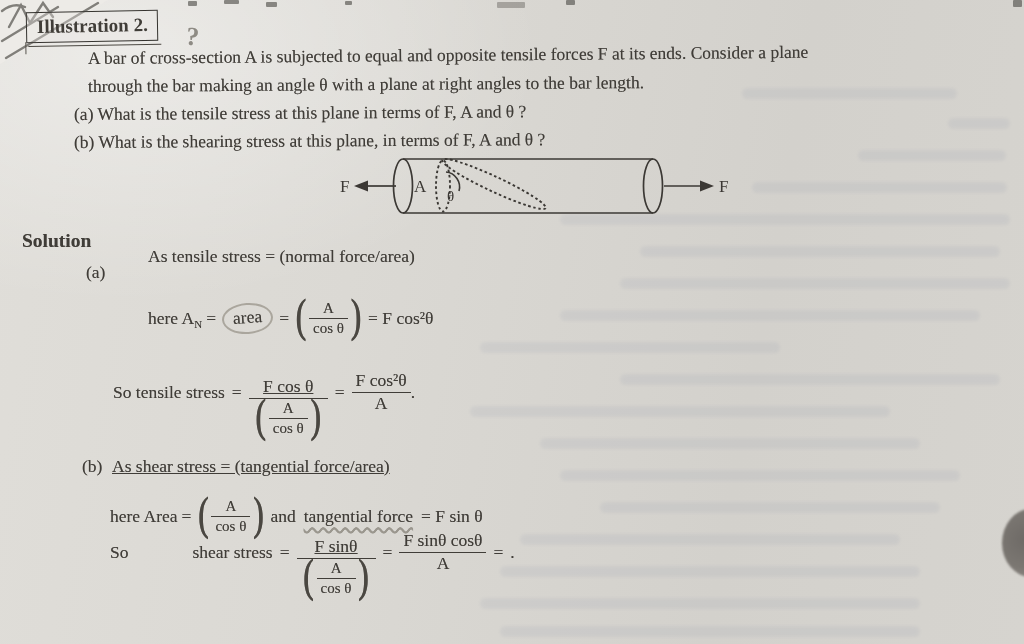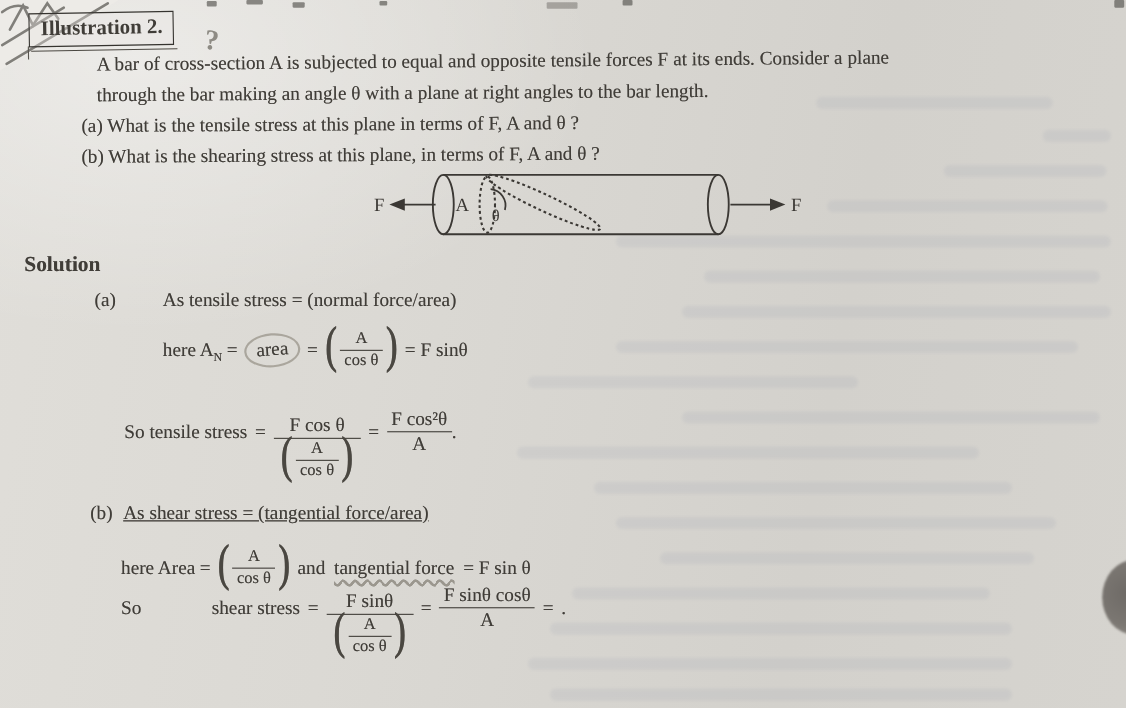--- a/index.html
+++ b/index.html
@@ -21,21 +21,21 @@
      text-shadow:0 0 .4px rgba(40,38,34,.45);}
   .sz{font-size:17.5px;}
   .row{position:absolute;display:flex;align-items:center;white-space:nowrap;
        text-shadow:0 0 .4px rgba(40,38,34,.45);}
   .frac{display:inline-flex;flex-direction:column;align-items:center;text-align:center;line-height:1.12;}
   .frac .bar{align-self:stretch;height:0;border-top:1.6px solid var(--ink);margin:1px 0;}
   .frac .num,.frac .den{padding:0 4px;}
   .pfrac{display:inline-flex;align-items:center;}
   .paren{display:inline-block;font-family:"DejaVu Serif",serif;font-weight:400;
          font-size:36px;line-height:.9;transform:scaleY(1.3);color:#4a4741;padding:0 1px;}
-  .shift{transform:translateY(15px);}
+  .shift{transform:translateY(15px);text-decoration:underline;}
   .inner{font-size:15px;}
   .gap{margin:0 7px;}
   .sgap{margin:0 4px;}
   sub.sN{font-size:11px;vertical-align:-4px;line-height:0;}
   .circled{display:inline-block;border:2px solid #aaa69d;border-radius:50%;
            padding:2px 9px 4px 9px;transform:rotate(-4deg);margin:0 2px;}
   .wavy{text-decoration:underline;text-decoration-style:wavy;
         text-decoration-color:#9b978e;text-decoration-thickness:1.5px;text-underline-offset:5px;}
   .titlebox{position:absolute;left:26px;top:11px;transform:rotate(-1deg);
             border:1.8px solid #35332f;padding:3px 9px 4px 10px;
@@ -130,37 +130,37 @@
     <text x="10" y="42">F</text>
     <text x="84" y="42">A</text>
     <text x="117" y="51" font-size="15">θ</text>
     <text x="389" y="42">F</text>
   </g>
 </svg>
 
 <div class="t" style="left:22px;top:230px;font-weight:700;font-size:19.5px;">Solution</div>
 
 <div class="t sz" style="left:86px;top:262px;">(a)</div>
-<div class="t sz" style="left:148px;top:262px;">As tensile stress = (normal force/area)</div>
+<div class="t sz" style="left:148px;top:246px;">As tensile stress = (normal force/area)</div>
 
 <div class="row sz" style="left:148px;top:291px;height:54px;justify-content:center;">
   <span><span>here A</span><sub class="sN">N</sub></span>
   <span class="sgap">=</span>
   <span class="circled">area</span>
   <span class="sgap">=</span>
   <span class="pfrac">
     <span class="paren">(</span>
     <span class="frac inner">
       <span class="num">A</span>
       <span class="bar"></span>
       <span class="den">cos θ</span>
     </span>
     <span class="paren">)</span>
   </span>
-  <span class="sgap">=  F sinθ</span>
+  <span class="sgap">=  F cos²θ</span>
 </div>
 
 <div class="row sz" style="left:113px;top:351px;height:82px;">
   <span>So tensile stress</span>
   <span class="gap">=</span>
   <span class="frac shift">
     <span class="num">F cos θ</span>
     <span class="bar"></span>
     <span class="den">
       <span class="pfrac">

